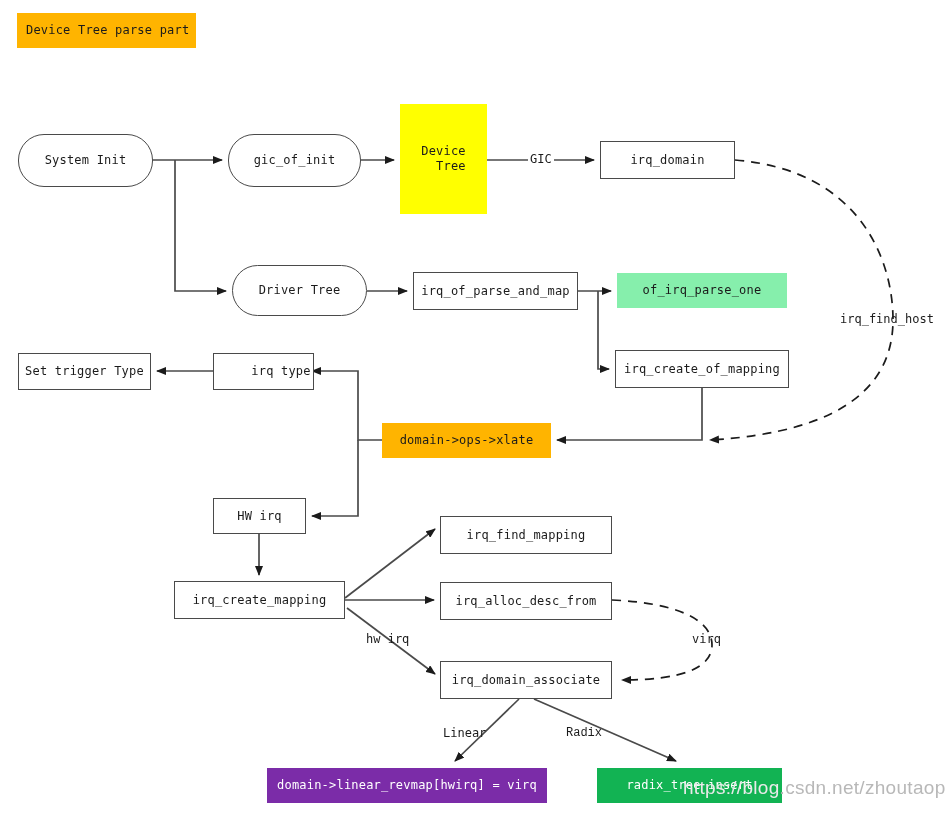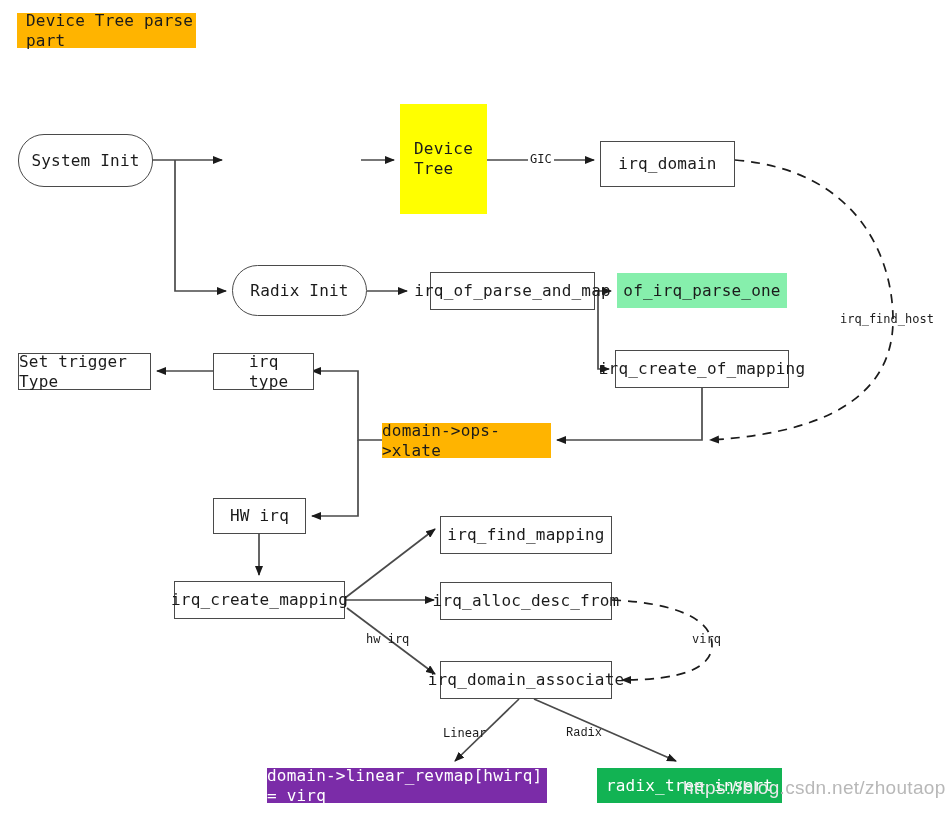--- a/index.html
+++ b/index.html
@@ -1,22 +1,22 @@
 <!DOCTYPE html>
 <html><head>
 <meta charset="utf-8">
 <style>
   html,body{margin:0;padding:0;background:#ffffff;}
   body{width:946px;height:818px;position:relative;overflow:hidden;
        font-family:"DejaVu Sans Mono","Liberation Mono",monospace;}
   #stage{position:absolute;left:0;top:0;width:946px;height:818px;}
   #edges{position:absolute;left:0;top:0;width:946px;height:818px;}
   .node{position:absolute;box-sizing:border-box;display:flex;
-        align-items:center;justify-content:center;text-align:left;
-        font-size:16px;line-height:1.25;color:#1b1b1b;letter-spacing:0.2px;
+        align-items:center;justify-content:center;text-align:right;
+        font-size:12px;line-height:1.25;color:#1b1b1b;letter-spacing:0.2px;
         white-space:pre-line;}
   .node.rect{border:1px solid #4a4a4a;background:#ffffff;}
   .node.round{border:1px solid #4a4a4a;background:#ffffff;border-radius:26px;}
   .node.fill{border:none;}
   .node.legend{border:none;justify-content:flex-start;padding-left:9px;}
   .edgelabel{position:absolute;font-size:12px;color:#1b1b1b;
              background:#ffffff;padding:0 2px;white-space:nowrap;
              font-family:"DejaVu Sans Mono","Liberation Mono",monospace;}
   .watermark{position:absolute;font-family:"Liberation Sans",sans-serif;
              font-size:19px;color:#b8b8b8;white-space:nowrap;letter-spacing:0.3px;}
@@ -74,29 +74,30 @@
       <path d="M735,160 C860,170 893,260 893,320 C893,382 848,432 710,440" marker-end="url(#ah)"></path>
 
       <path d="M612,600 C678,603 712,620 712,645 C712,668 682,680 622,680" marker-end="url(#ah)"></path>
     </g>
   </svg>
 
   <div class="node legend" style="left:17px;top:13px;width:179px;height:35px;background:#FFB400;">Device Tree parse part</div>
 
   <div class="node round" style="left:18px;top:134px;width:135px;height:53px;">System Init</div>
 
+  <div class="node round" style="left:228px;top:134px;width:133px;height:53px;">gic_of_init</div>
 
   <div class="node fill" style="left:400px;top:104px;width:87px;height:110px;background:#FFFF00;">Device
 Tree</div>
 
-  <div class="node rect" style="left:600px;top:141px;width:135px;height:46px;">irq_domain</div>
+  <div class="node rect" style="left:600px;top:141px;width:135px;height:38px;">irq_domain</div>
 
-  <div class="node round" style="left:232px;top:265px;width:135px;height:51px;">Radix Init</div>
+  <div class="node round" style="left:232px;top:265px;width:135px;height:51px;">Driver Tree</div>
 
-  <div class="node rect" style="left:413px;top:272px;width:165px;height:38px;margin-left:17px;">irq_of_parse_and_map</div>
+  <div class="node rect" style="left:413px;top:272px;width:165px;height:38px;">irq_of_parse_and_map</div>
 
   <div class="node fill" style="left:617px;top:273px;width:170px;height:35px;background:#86efac;">of_irq_parse_one</div>
 
   <div class="node rect" style="left:615px;top:350px;width:174px;height:38px;">irq_create_of_mapping</div>
 
   <div class="node rect" style="left:18px;top:353px;width:133px;height:37px;">Set trigger Type</div>
 
   <div class="node rect" style="left:213px;top:353px;width:101px;height:37px;padding-left:35px;">irq type</div>
 
   <div class="node fill" style="left:382px;top:423px;width:169px;height:35px;background:#FFB400;">domain-&gt;ops-&gt;xlate</div>

